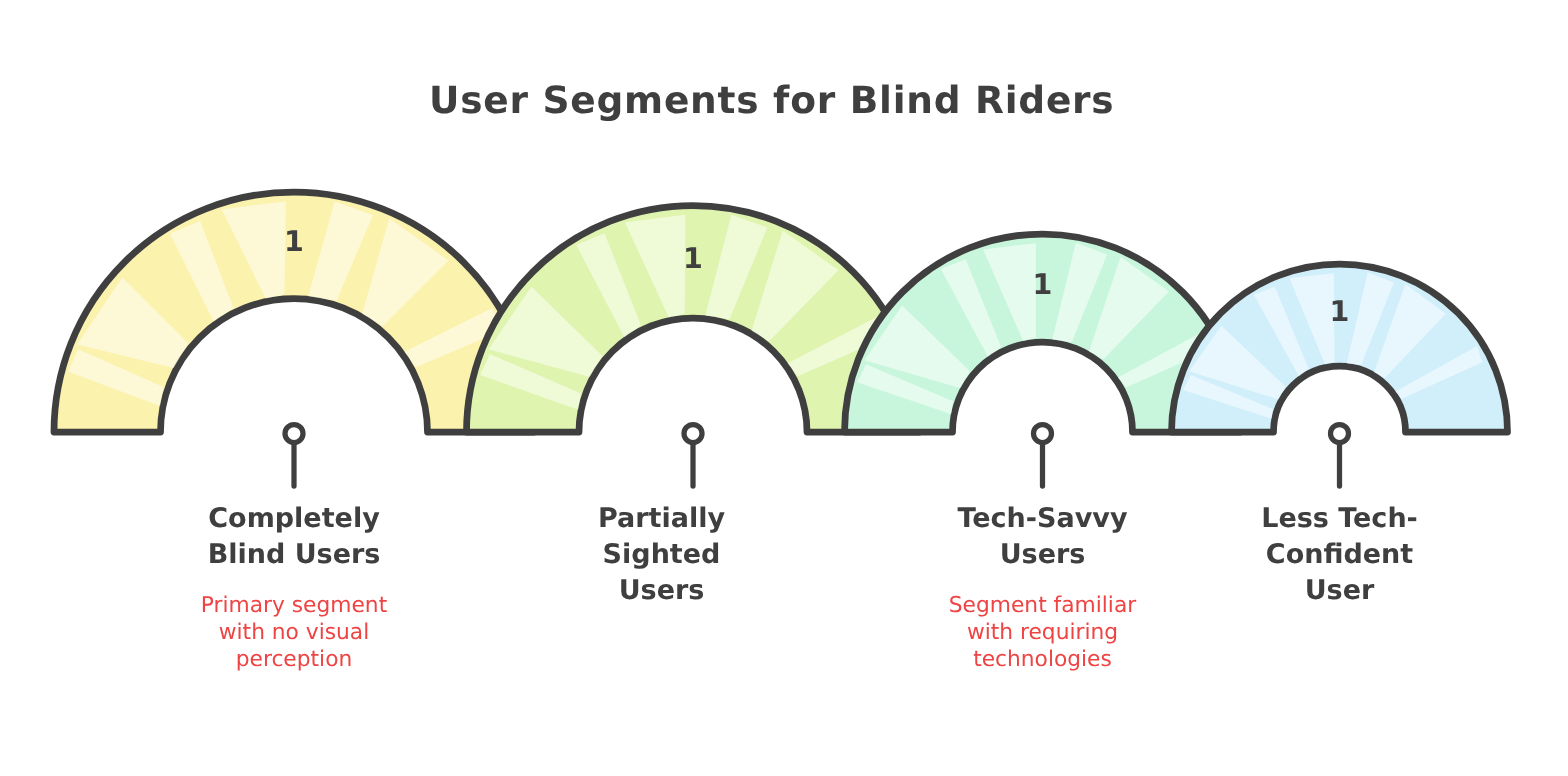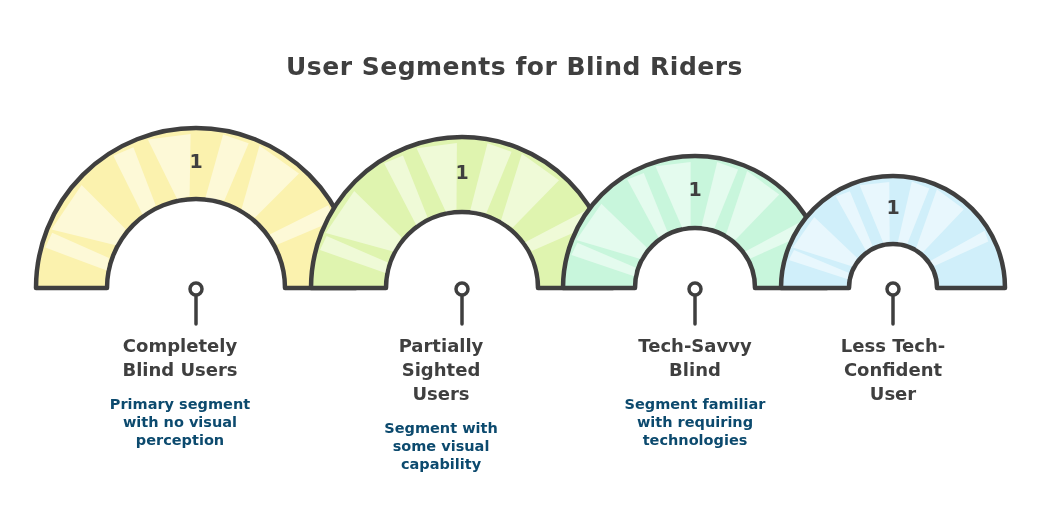--- a/index.html
+++ b/index.html
@@ -19,24 +19,24 @@
   .seg-col{
     position:absolute;top:334px;width:200px;
     text-align:center;
   }
   .seg-col .seg-title{
     font-size:18px;font-weight:bold;color:#3f3f3f;
     line-height:24px;white-space:pre-line;
   }
   .seg-col .seg-desc{
     margin-top:13px;
-    font-size:14.5px;color:#0c4a6e;
-    line-height:18px;white-space:pre-line;font-weight:bold;
+    font-size:14.5px;color:#ef4444;
+    line-height:18px;white-space:pre-line;
   }
-  .col-0{left:80px;}
+  .col-0{left:96px;}
   .col-1{left:341px;}
   .col-2{left:595px;}
   .col-3{left:793px;}
 </style>
 </head>
 <body>
 
 <div class="stage">
 
   <div class="page-title">User Segments for Blind Riders</div>
@@ -123,28 +123,25 @@
 Blind Users</div>
     <div class="seg-desc">Primary segment
 with no visual
 perception</div>
   </div>
 
   <div class="seg-col col-1">
     <div class="seg-title">Partially
 Sighted
 Users</div>
-    <div class="seg-desc">Segment with
-some visual
-capability</div>
   </div>
 
   <div class="seg-col col-2">
     <div class="seg-title">Tech-Savvy
-Blind</div>
+Users</div>
     <div class="seg-desc">Segment familiar
 with requiring
 technologies</div>
   </div>
 
   <div class="seg-col col-3">
     <div class="seg-title">Less Tech-
 Confident
 User</div>
   </div>

